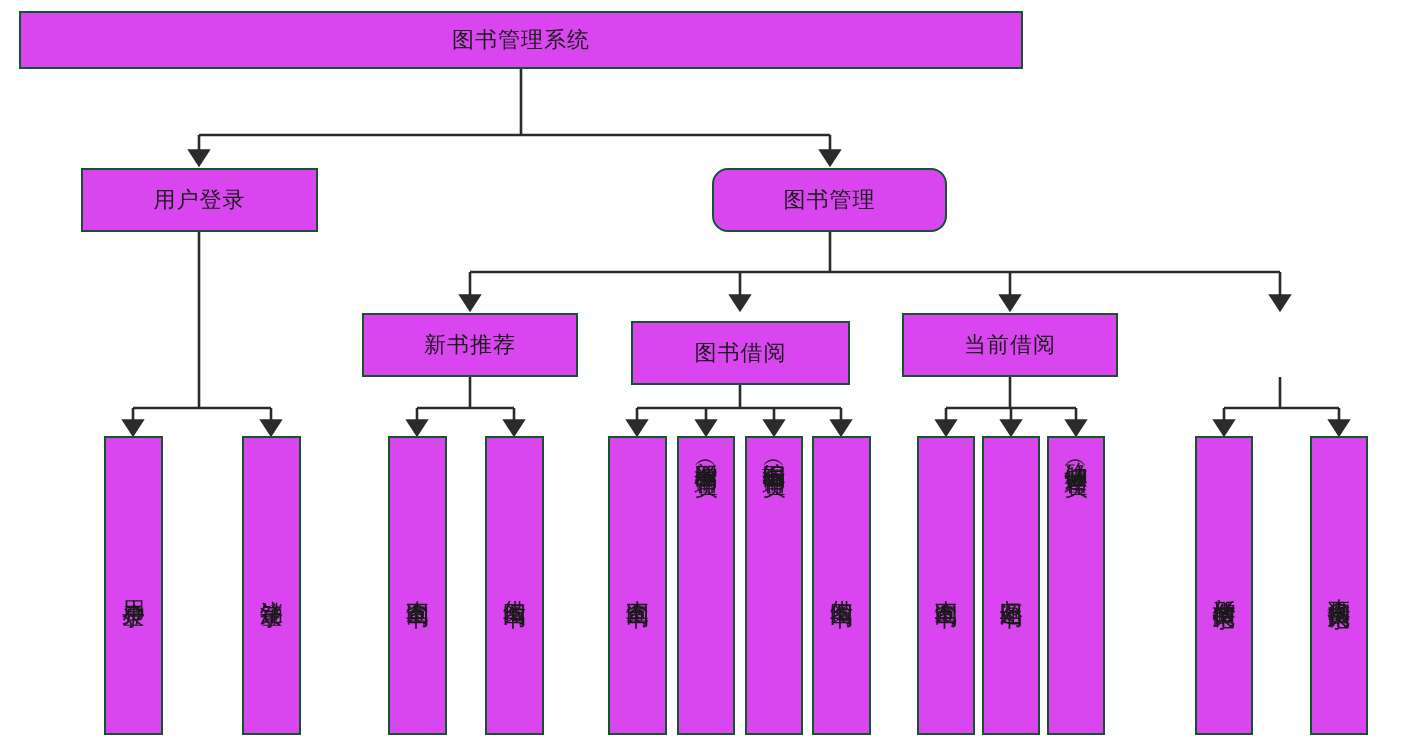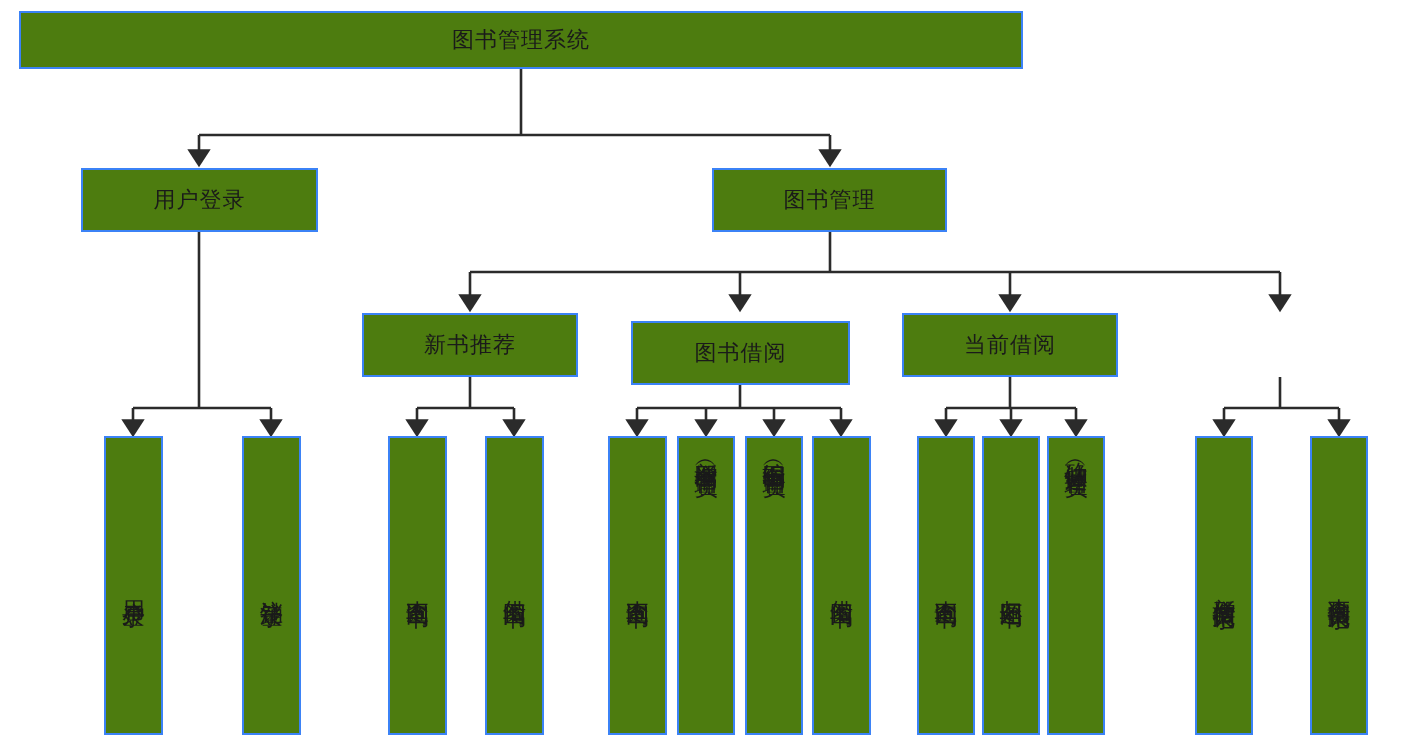--- a/index.html
+++ b/index.html
@@ -21,22 +21,22 @@
     position: absolute;
     left: 0;
     top: 0;
     width: 1405px;
     height: 747px;
     pointer-events: none;
   }
   .node {
     position: absolute;
     box-sizing: border-box;
-    border: 2px solid #3b82f6;
-    background: #4d7c0f;
+    border: 2px solid #14532d;
+    background: #d946ef;
     display: flex;
     align-items: center;
     justify-content: center;
     color: #1a1a1a;
   }
   .node.horiz .label {
     font-size: 22px;
     line-height: 1.1;
     letter-spacing: 1px;
     white-space: nowrap;
@@ -124,21 +124,21 @@
     </g>
   </svg>
 
   <div class="node horiz" style="left:19px; top:11px; width:1004px; height:58px;">
     <span class="label">图书管理系统</span>
   </div>
 
   <div class="node horiz" style="left:81px; top:168px; width:237px; height:64px;">
     <span class="label">用户登录</span>
   </div>
-  <div class="node horiz" style="left:712px; top:168px; width:235px; height:64px;">
+  <div class="node horiz" style="left:712px; top:168px; width:235px; height:64px;border-radius:16px;">
     <span class="label">图书管理</span>
   </div>
 
   <div class="node horiz" style="left:362px; top:313px; width:216px; height:64px;">
     <span class="label">新书推荐</span>
   </div>
   <div class="node horiz" style="left:631px; top:313px; width:219px; height:64px;margin-top:8px;">
     <span class="label">图书借阅</span>
   </div>
   <div class="node horiz" style="left:902px; top:313px; width:216px; height:64px;">

